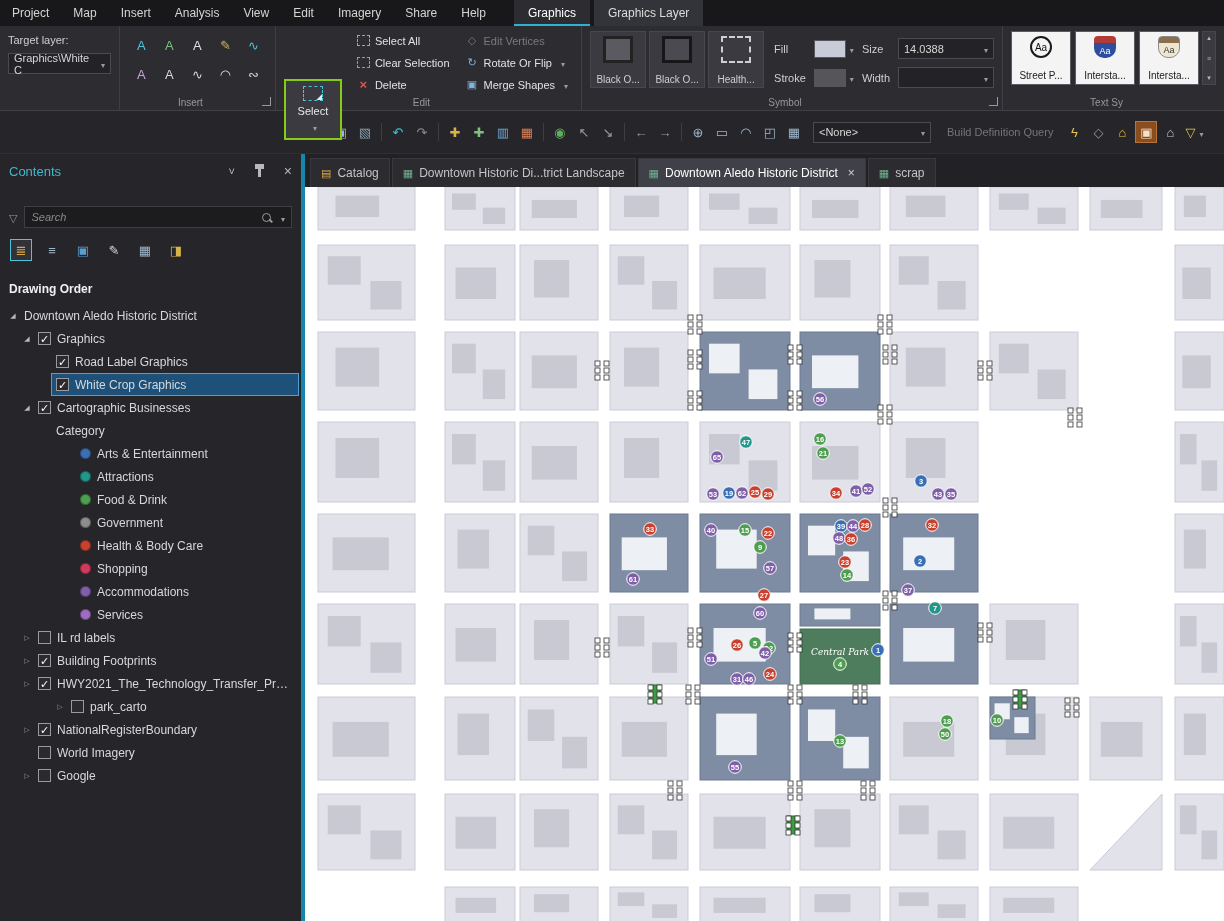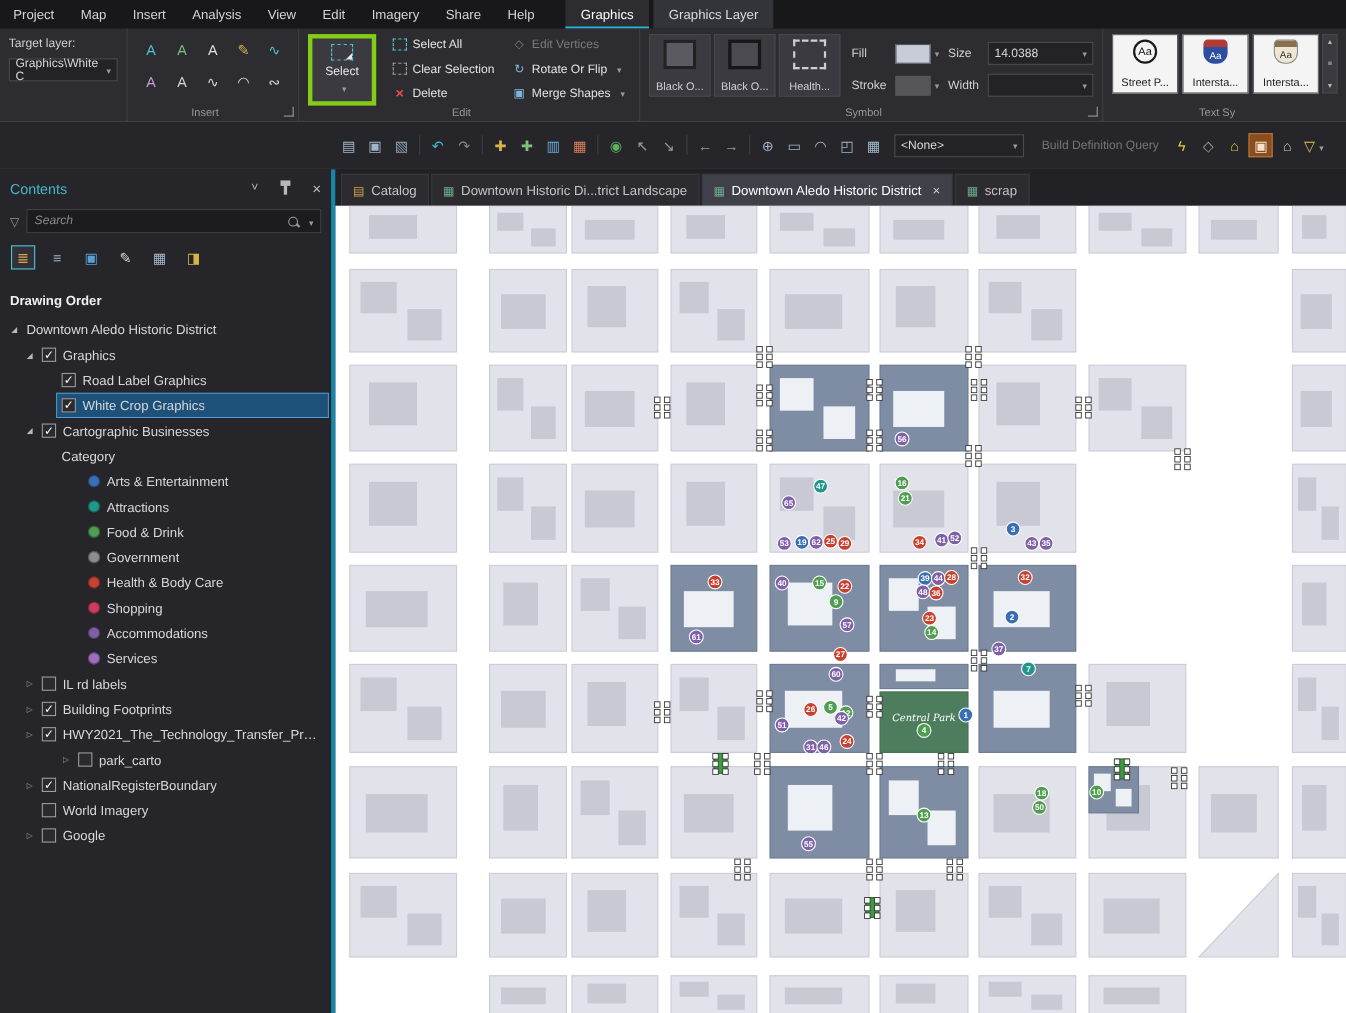--- a/index.html
+++ b/index.html
@@ -17,21 +17,21 @@
   .ribbon{height:84px;background:#2d2d31;display:flex;flex:none;border-bottom:1px solid #404046;}
   .rgroup{position:relative;border-right:1px solid #3e3e44;padding:5px 8px 16px;box-sizing:border-box;}
   .gcap{position:absolute;bottom:2px;left:0;right:14px;text-align:center;font-size:10px;color:#97979c;}
   .launcher{position:absolute;bottom:4px;right:4px;width:8px;height:8px;border-right:1px solid #97979c;border-bottom:1px solid #97979c;}
   .tl-label{font-size:11px;color:#cfcfd2;margin:3px 0 7px;}
   .combo{height:21px;background:#232327;border:1px solid #4a4a50;display:flex;align-items:center;padding:0 5px;font-size:11px;color:#d8d8d8;justify-content:space-between;min-width:96px;box-sizing:border-box;}
   .chev::after{content:"▾";font-size:8px;color:#9a9a9e;margin-left:4px;}
   .insert-grid{display:grid;grid-template-columns:repeat(5,27px);grid-auto-rows:28px;gap:1px;}
   .ibtn{display:flex;align-items:center;justify-content:center;font-size:13px;}
   .edit-wrap{display:flex;gap:10px;align-items:flex-start;}
-  .select-btn{width:50px;display:flex;flex-direction:column;align-items:center;justify-content:center;gap:4px;background:#3a3a40;border:4px solid #84cc16;padding:5px 2px;font-size:11px;color:#e8e8e8;}
+  .select-btn{width:50px;display:flex;flex-direction:column;align-items:center;justify-content:center;gap:4px;background:#3a3a40;border:2px solid #84cc16;padding:5px 2px;font-size:11px;color:#e8e8e8;margin-top:48px;}
   .marquee{width:18px;height:13px;border:1px dashed #4fc3d8;position:relative;}
   .marquee::after{content:"";position:absolute;right:-4px;bottom:-4px;border:4px solid transparent;border-top-color:#e8e8e8;transform:rotate(-45deg);}
   .ecols{display:flex;gap:6px;}
   .ecol{display:flex;flex-direction:column;gap:3px;}
   .ebtn{display:flex;align-items:center;gap:5px;height:19px;padding:0 5px;font-size:11px;color:#e2e2e4;white-space:nowrap;}
   .ebtn.disabled{color:#7a7a7e;}
   .eicon{width:13px;text-align:center;font-size:11px;flex:none;}
   .eicon.select-all-icon{width:11px;height:9px;border:1px dashed #4fc3d8;}
   .eicon.clear-selection-icon{width:11px;height:9px;border:1px dashed #9a9a9e;}
   .eicon.delete-icon{color:#e05252;font-weight:bold;font-size:13px;}
@@ -68,21 +68,21 @@
   
   .main{flex:1;display:flex;min-height:0;}
   .left-panel{width:305px;flex:none;background:#26262a;border-right:4px solid #1687ac;display:flex;flex-direction:column;box-sizing:border-box;}
   .phead{height:34px;display:flex;align-items:center;padding:0 9px;gap:23px;flex:none;}
   .ptitle{color:#43b6c9;font-size:13px;flex:1;}
   .picon{color:#b8b8bc;font-size:11px;display:flex;align-items:center;}
   .chevdown::after{content:"˅";color:#b8b8bc;font-size:11px;}
   .closex::after{content:"×";color:#b8b8bc;font-size:14px;}
   .pin-icon{width:3px;height:9px;background:#b8b8bc;position:relative;margin-top:2px;}
   .pin-icon::before{content:"";position:absolute;top:-4px;left:-3px;width:9px;height:5px;background:#b8b8bc;}
-  .searchrow{display:flex;align-items:center;gap:7px;padding:2px 9px 6px;flex:none;}
+  .searchrow{display:flex;align-items:center;gap:7px;padding:2px 9px 6px;flex:none;margin-top:16px;}
   .funnel::after{content:"▽";color:#9a9a9e;font-size:11px;}
   .searchbox{flex:1;height:22px;background:#1c1c1f;border:1px solid #3e3e44;display:flex;align-items:center;padding:0 6px;gap:6px;box-sizing:border-box;}
   .searchbox .ph{flex:1;font-style:italic;color:#8a8a8e;font-size:11px;}
   .mag-icon{width:7px;height:7px;border:1.5px solid #9a9a9e;border-radius:50%;position:relative;flex:none;}
   .mag-icon::after{content:"";position:absolute;width:4px;height:1.5px;background:#9a9a9e;transform:rotate(45deg);right:-3px;bottom:-1px;}
   .ptools{display:flex;gap:9px;padding:5px 10px 9px;flex:none;}
   .ptool{width:22px;height:22px;display:flex;align-items:center;justify-content:center;font-size:13px;border:1px solid transparent;box-sizing:border-box;}
   .ptool.active{border-color:#4fc3d8;background:#31313a;}
   .dorder{font-weight:bold;color:#f0f0f2;font-size:12px;padding:12px 9px 8px;flex:none;}
   .tree{flex:1;overflow:hidden;}

